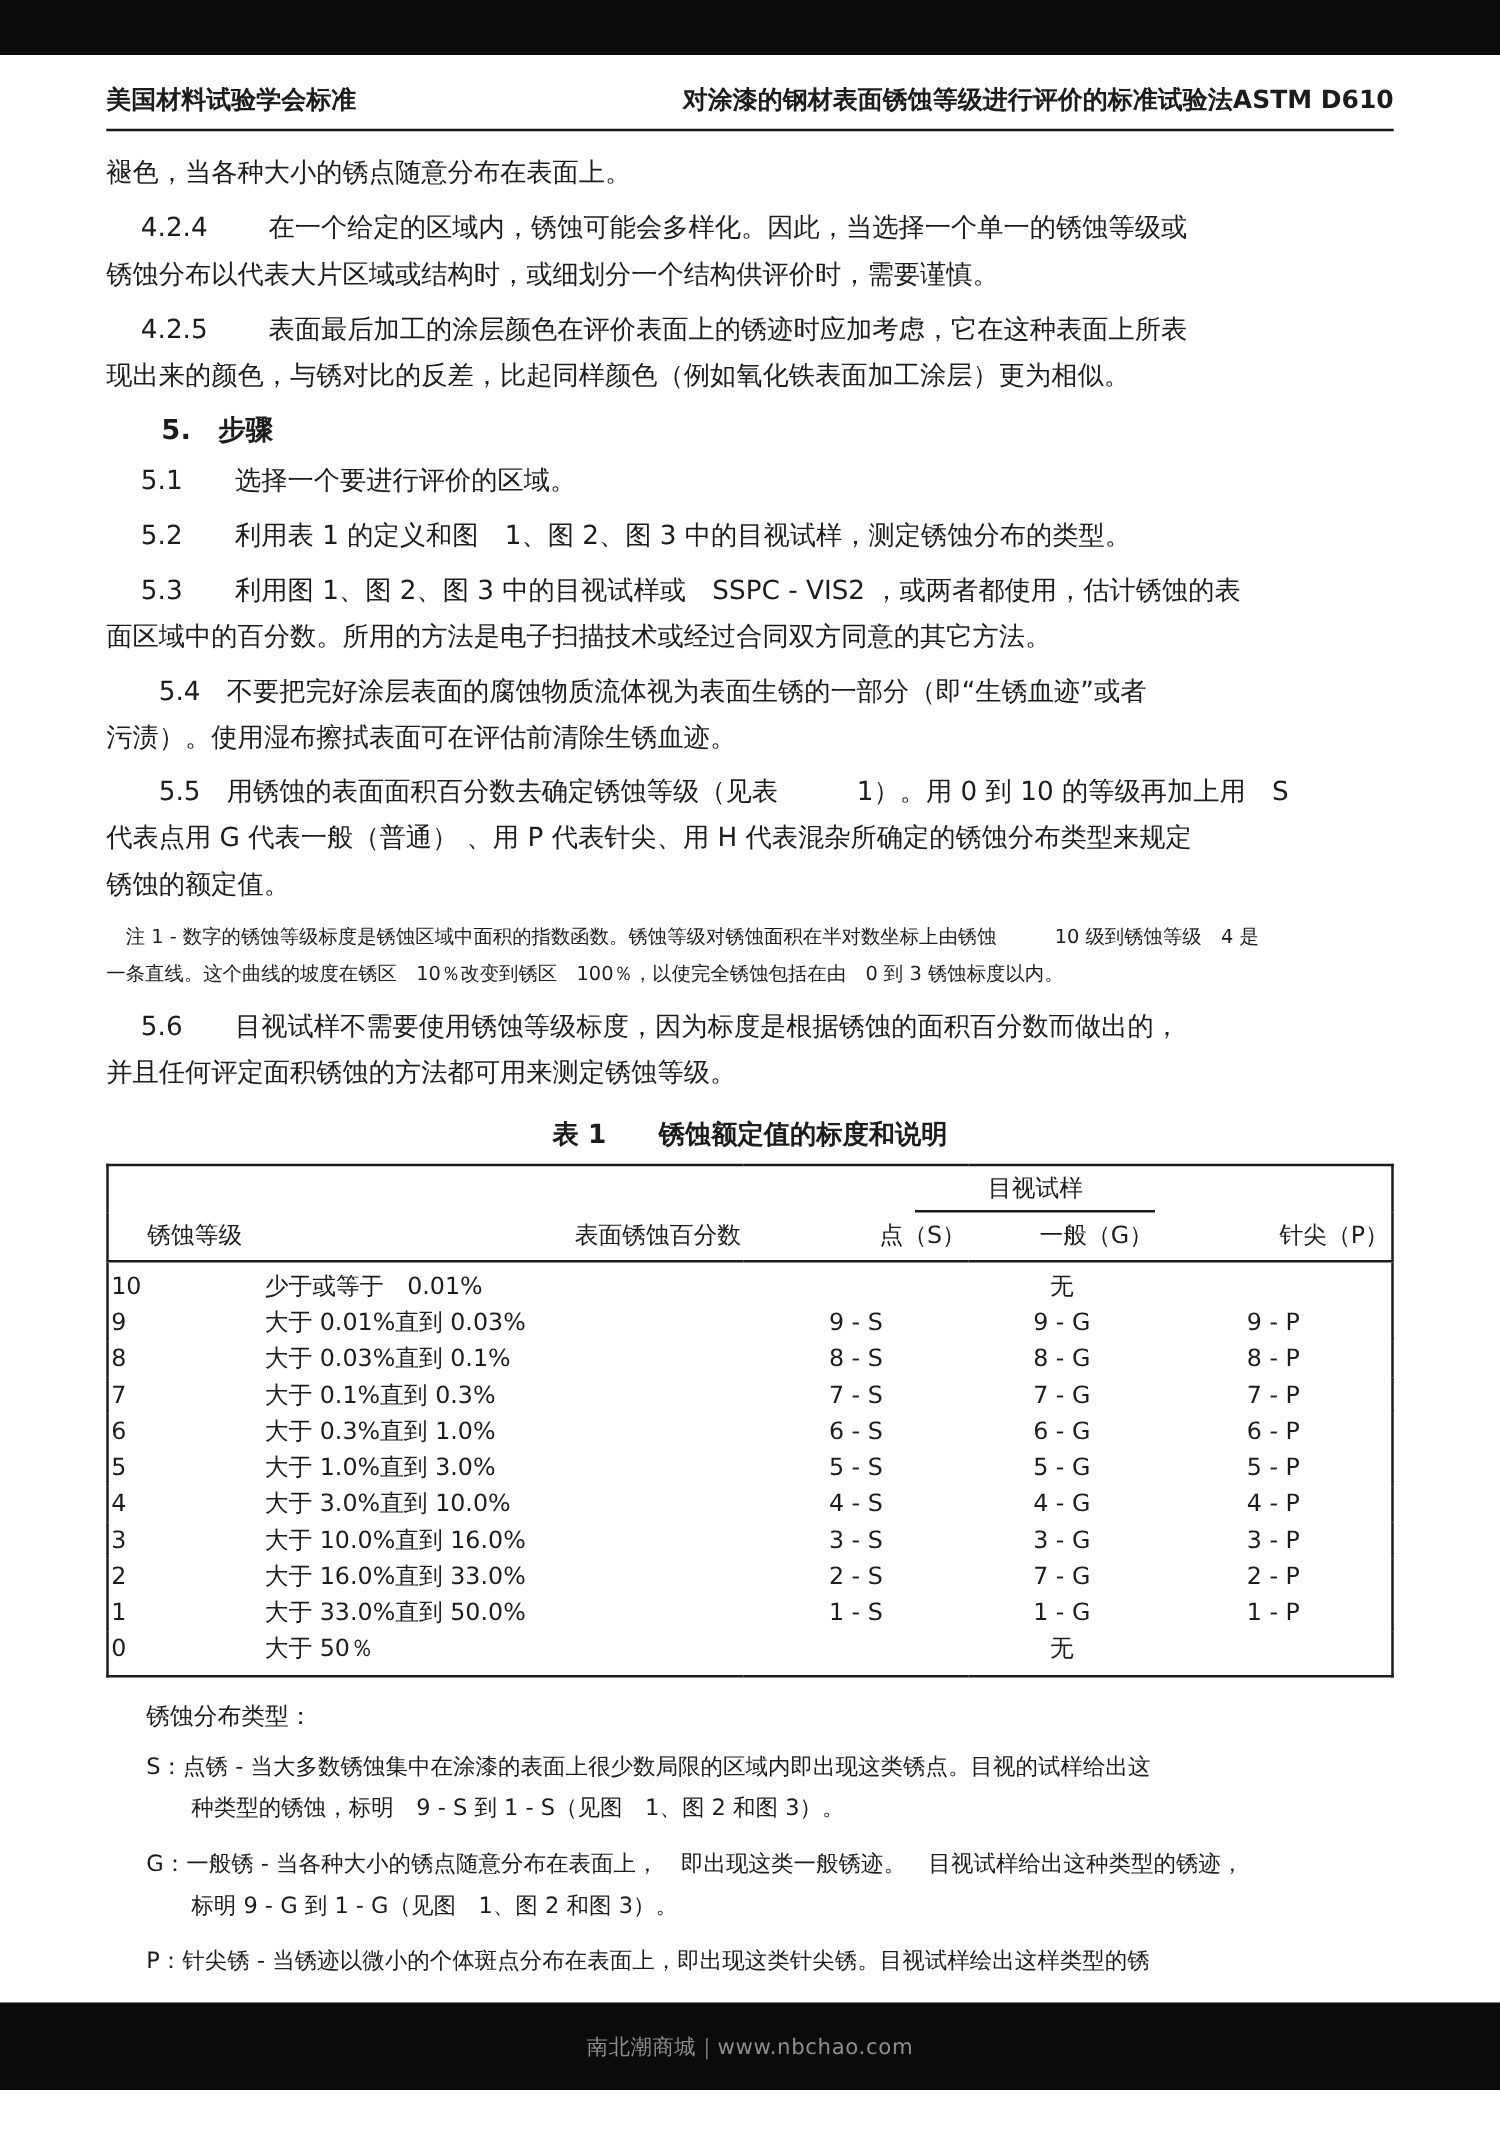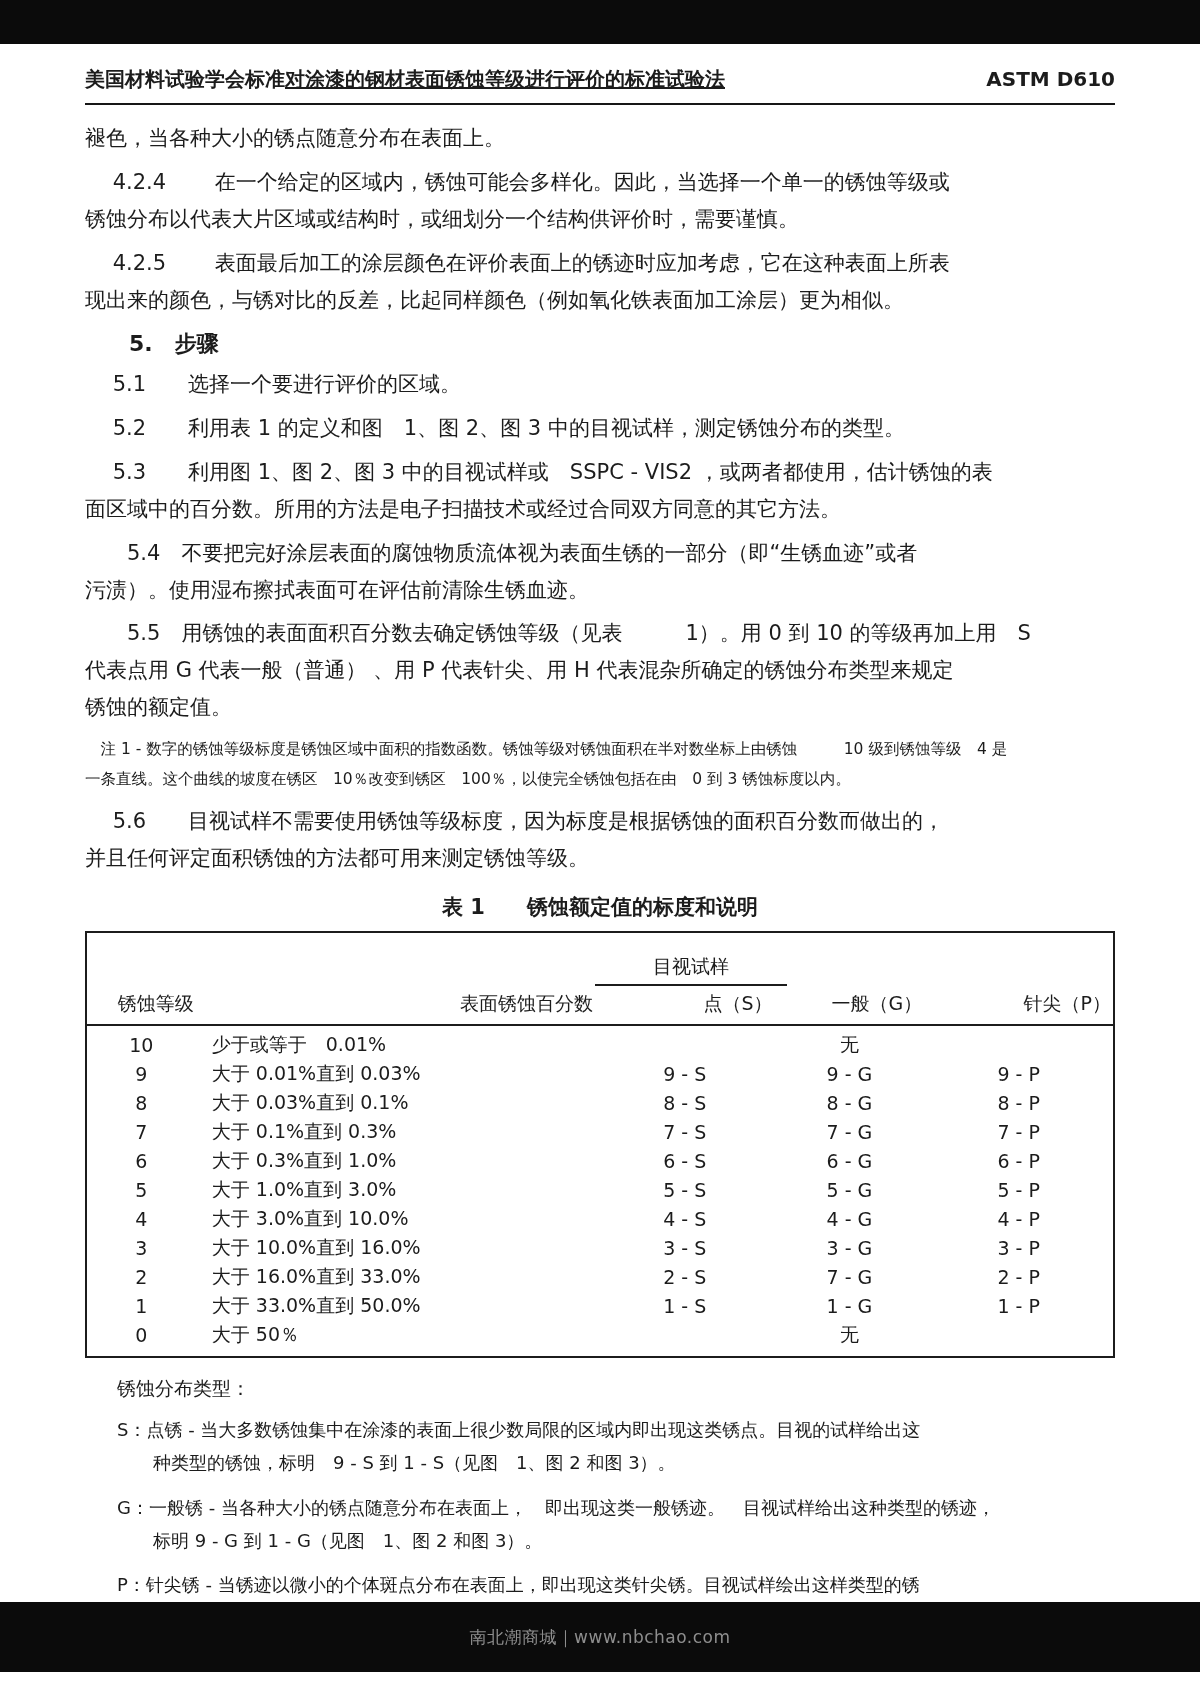--- a/index.html
+++ b/index.html
@@ -12,21 +12,21 @@
   }
   .strip { width: 100%; background: #0b0b0b; }
   .strip.top { height: 44px; }
   .strip.bottom { height: 70px; display: flex; align-items: center; justify-content: center; }
   .footer-text { color: #8e8e8e; font-size: 17px; letter-spacing: 0.5px; }
 
   .page { height: 1558px; padding: 22px 85px 0 85px; overflow: hidden; background: #ffffff; }
 
   .doc-header { display: flex; align-items: baseline; font-size: 20px; font-weight: bold; }
   .doc-header .hdr-left { white-space: nowrap; }
-  .doc-header .hdr-center { flex: 1; text-align: left; white-space: nowrap; text-decoration: underline; }
+  .doc-header .hdr-center { flex: 1; text-align: right; white-space: nowrap; }
   .doc-header .hdr-right { white-space: nowrap; }
   .header-rule { border: none; border-top: 2px solid #161616; margin-top: 10px; }
 
   main { padding-top: 8px; }
   p.body-p {
     font-size: 21px; line-height: 1.76; font-weight: 500;
     white-space: pre-wrap; margin: 7px 0; text-align: justify;
   }
   p.sec-heading { font-size: 22px; font-weight: bold; margin: 10px 0 5px 0; white-space: pre-wrap; }
   p.note-p {
@@ -35,25 +35,25 @@
   }
 
   .table-title { text-align: center; font-size: 21px; font-weight: bold; margin: 16px 0 10px 0; white-space: pre-wrap; }
   table.rating {
     width: 100%; border-collapse: collapse;
     border: 2px solid #1c1c1c; font-size: 19px;
   }
   table.rating th { font-weight: 500; }
   col.w0 { width: 110px; } col.w1 { width: 400px; } col.w2 { width: 180px; }
   col.w3 { width: 150px; } col.w4 { width: 190px; }
-  thead th.vh { text-align: left; padding-top: 21px; }
+  thead th.vh { text-align: right; padding-top: 5px; }
   thead th.vh span { display: inline-block; padding: 0 58px 4px 58px; border-bottom: 2px solid #1c1c1c; }
   thead tr.cols th { border-bottom: 2px solid #1c1c1c; padding: 5px 2px 7px 2px; text-align: right; }
   table.rating td { padding: 1.5px 2px; }
-  table.rating td.c0 { text-align: center; }
+  table.rating td.c0 { }
   table.rating td.c1 { text-align: left; padding-left: 16px; }
   table.rating td.c2, table.rating td.c3, table.rating td.c4 { text-align: center; }
   table.rating tbody tr:first-child td { padding-top: 6px; }
   table.rating tbody tr:last-child td { padding-bottom: 8px; }
 
   .legend { margin-top: 18px; padding-left: 32px; }
   .legend p.legend-title { font-size: 19px; font-weight: 500; margin: 10px 0; white-space: pre-wrap; }
   .legend p.legend-item { font-size: 18px; line-height: 1.85; font-weight: 500; white-space: pre-wrap; margin: 11px 0; }
 </style>
 </head>

